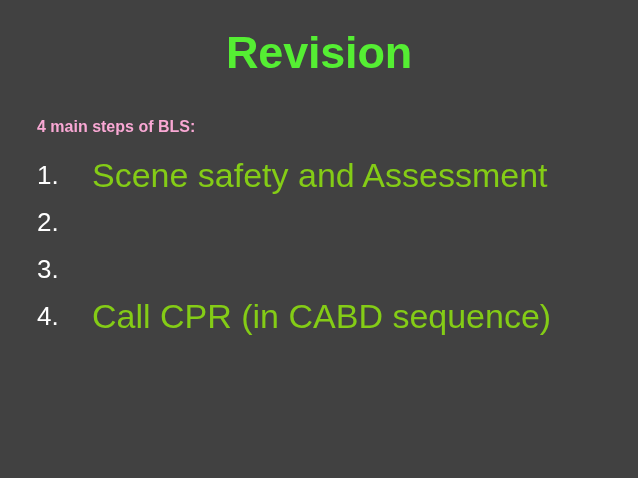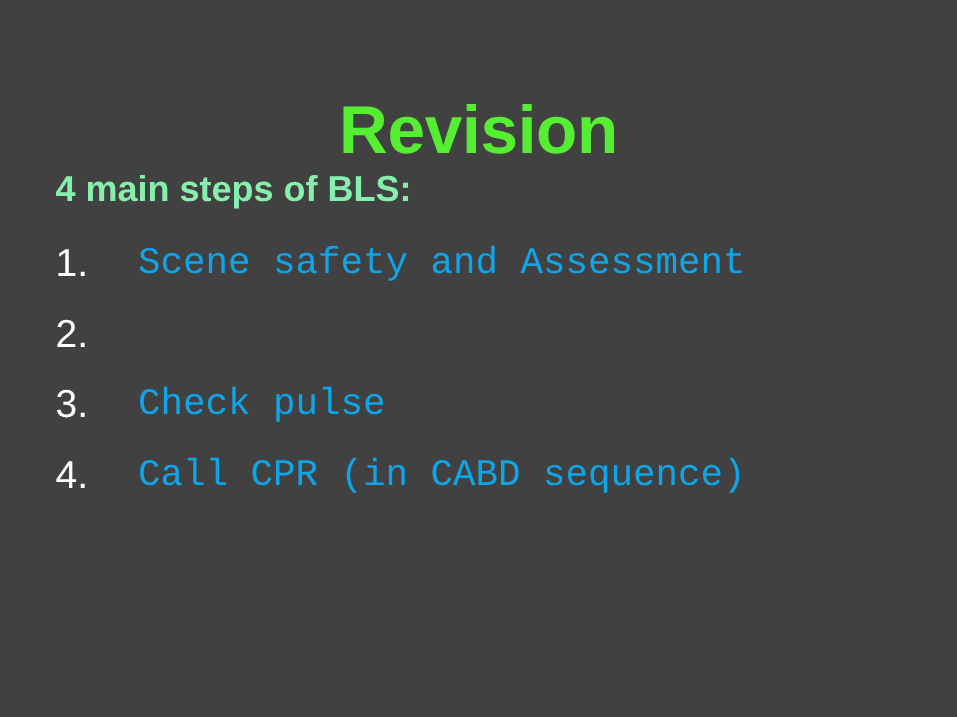--- a/index.html
+++ b/index.html
@@ -26,36 +26,35 @@
     left: 0;
     top: 26px;
     width: 638px;
     text-align: center;
     font-size: 45px;
     font-weight: bold;
     line-height: 54px;
     color: #55ee33;
     letter-spacing: -0.2px;
     white-space: nowrap;
-    margin-top: 34px;
   }
   #body-block {
     position: absolute;
     left: 0;
     top: 110px;
     width: 638px;
   }
   #subtitle {
     position: absolute;
     left: 37px;
     top: 0px;
-    font-size: 24px;
+    font-size: 16px;
     font-weight: bold;
     line-height: 34px;
-    color: #86efac;
+    color: #f9a8d4;
     white-space: nowrap;
   }
   #steps-list {
     position: absolute;
     left: 0;
     top: 42px;
     width: 638px;
     margin: 0;
     padding: 0;
     list-style: none;
@@ -76,24 +75,23 @@
     width: 40px;
     text-align: left;
     color: #ffffff;
     font-size: 26px;
     line-height: 47px;
   }
   .step-text {
     position: absolute;
     left: 92px;
     top: 0;
-    color: #0ea5e9;
-    font-size: 25px;
+    color: #84cc16;
+    font-size: 34px;
     line-height: 47px;
-    font-family: Liberation Mono, monospace;
   }
 </style>
 </head>
 <body>
 
 <div id="slide">
 
   <div id="slide-title">Revision</div>
 
   <div id="body-block">
@@ -106,21 +104,20 @@
         <span class="step-number">1.</span>
         <span class="step-text">Scene safety and Assessment</span>
       </li>
 
       <li class="step-item">
         <span class="step-number">2.</span>
       </li>
 
       <li class="step-item">
         <span class="step-number">3.</span>
-        <span class="step-text">Check pulse</span>
       </li>
 
       <li class="step-item">
         <span class="step-number">4.</span>
         <span class="step-text">Call CPR (in CABD sequence)</span>
       </li>
 
     </ol>
   </div>
 </div>

